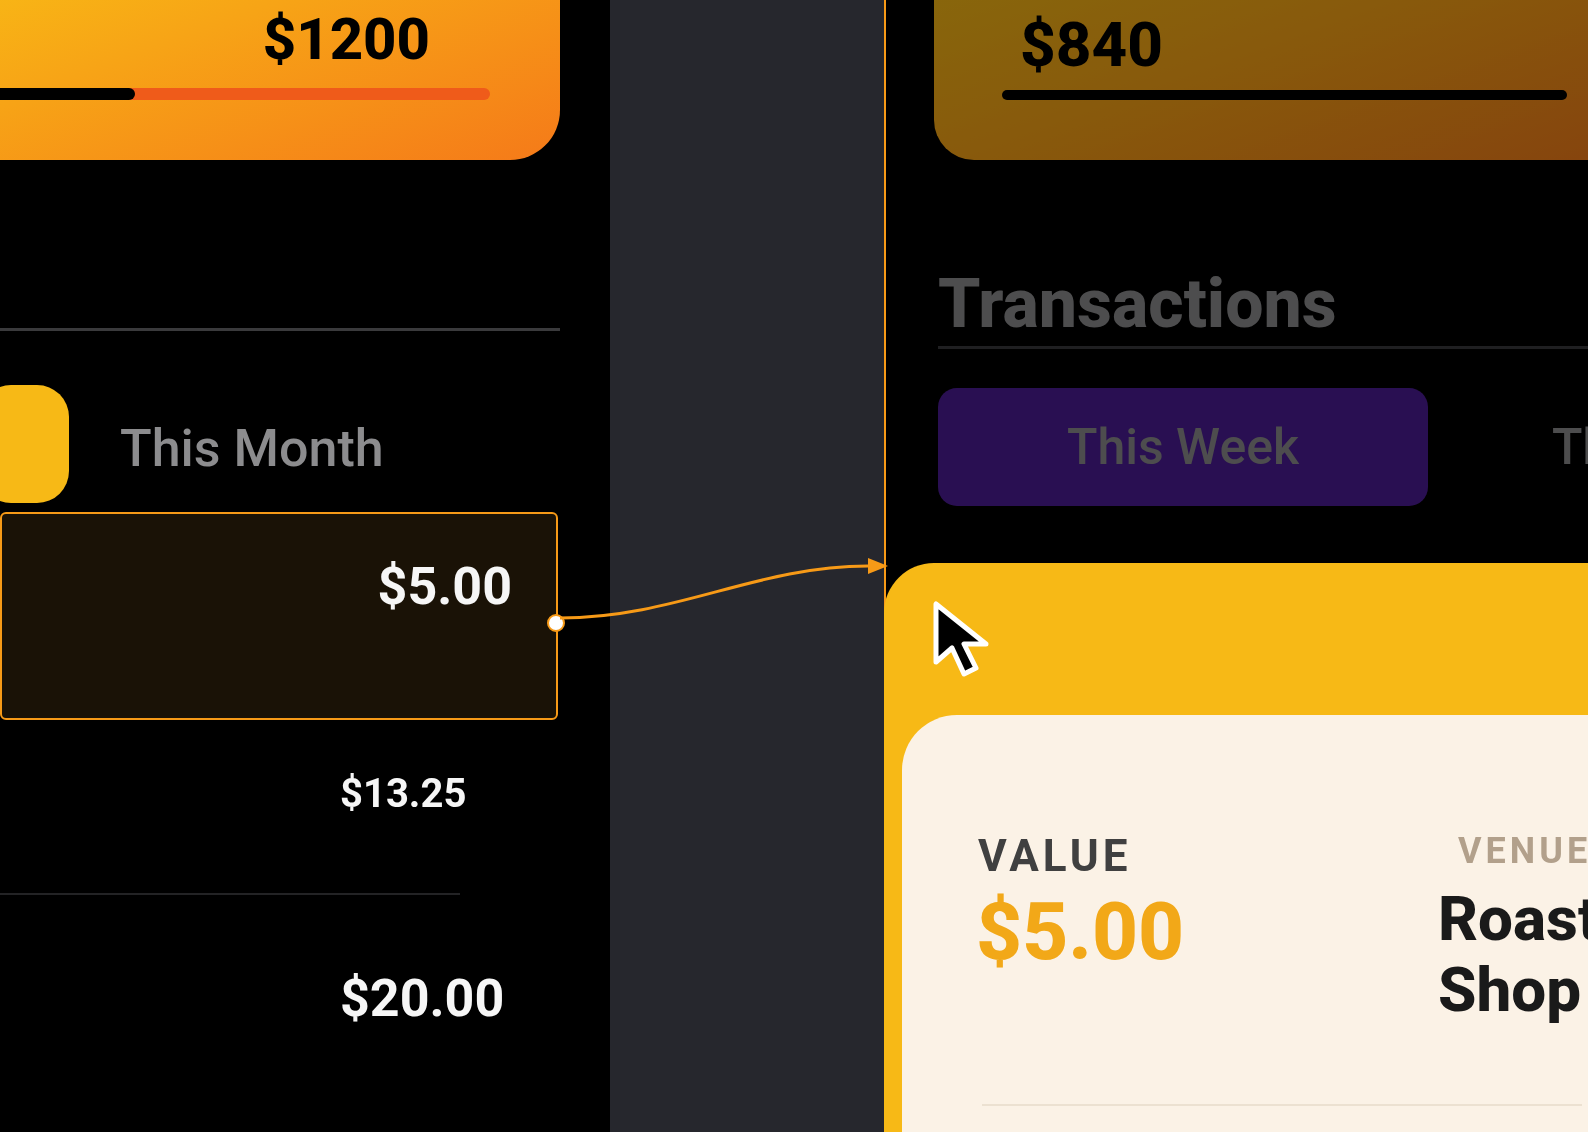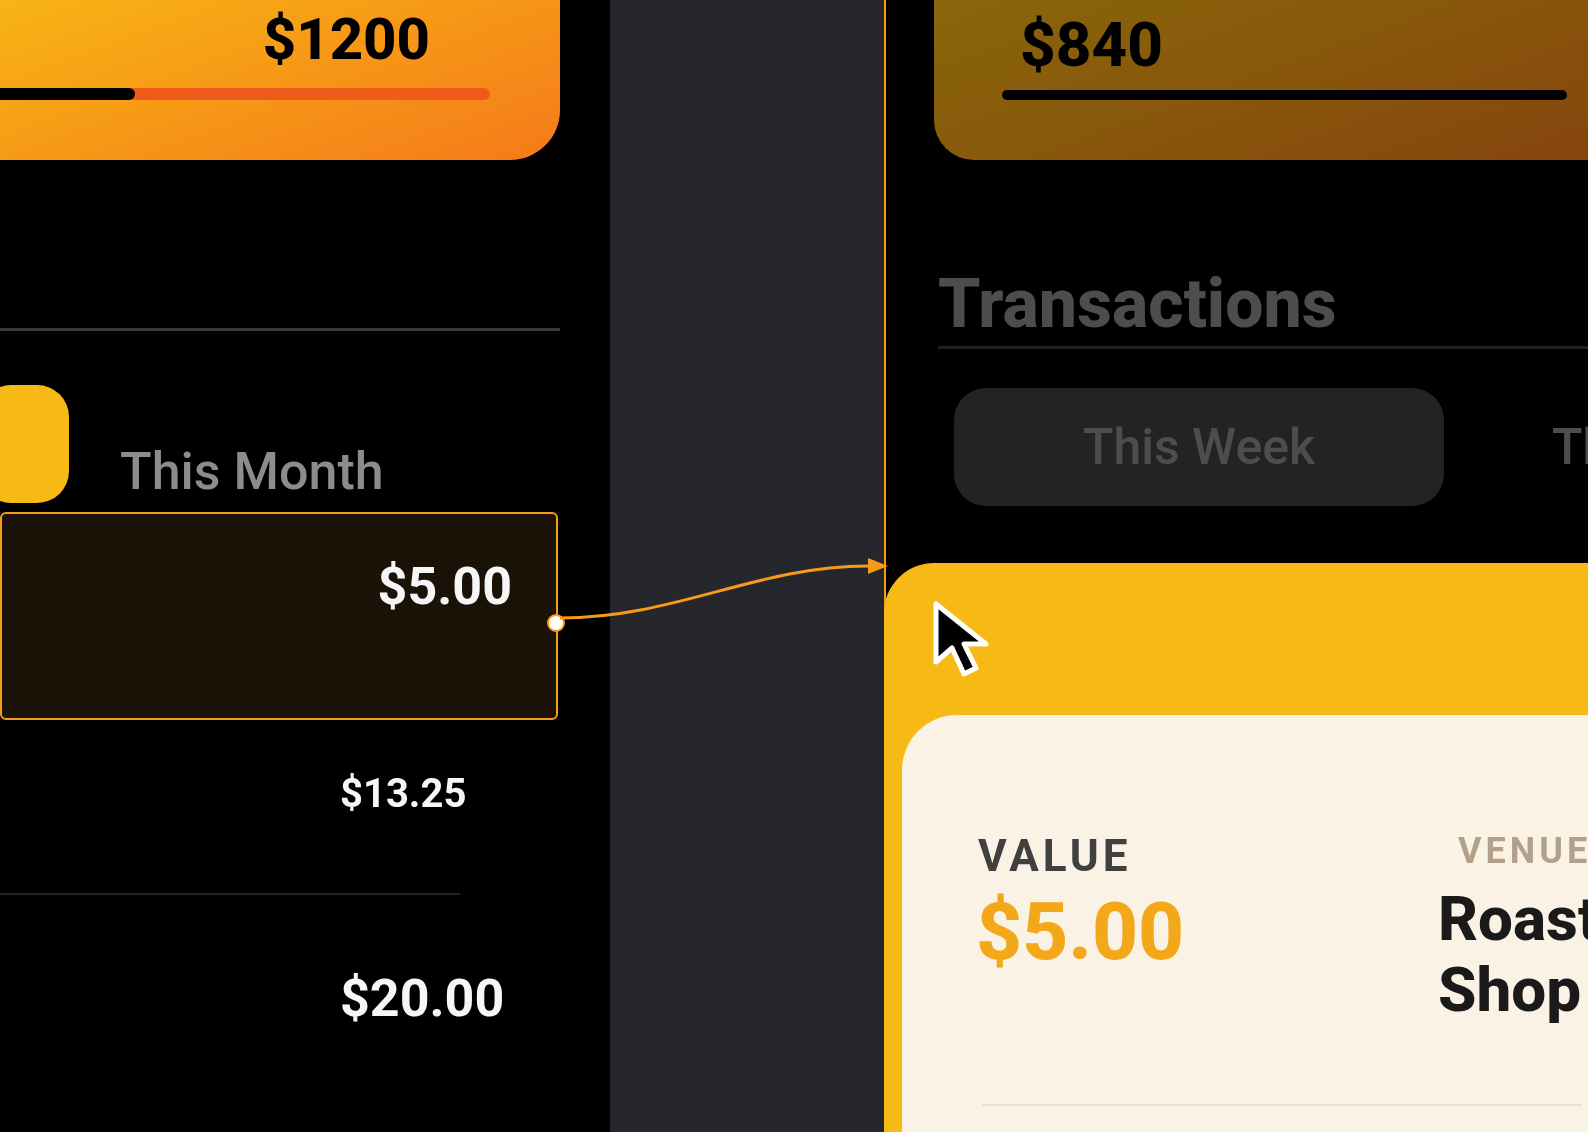--- a/index.html
+++ b/index.html
@@ -83,21 +83,20 @@
     background: #f7b916;
   }
 
   .tab-month-label {
     position: absolute;
     left: 260px;
     top: 478px;
     font-size: 52px;
     font-weight: 500;
     color: #8c8c8e;
-    margin-top: 23px;
   }
 
   .tx-selected {
     position: absolute;
     left: 140px;
     top: 572px;
     width: 558px;
     height: 208px;
     border: 2px solid #f79a17;
     border-radius: 6px;
@@ -209,23 +208,22 @@
     height: 3px;
     background: #3a3a3c;
   }
 
   .week-chip {
     position: absolute;
     left: 52px;
     top: 588px;
     width: 490px;
     height: 118px;
-    border-radius: 32px;
-    background: #404040;
-    margin-left: 16px;
+    border-radius: 19px;
+    background: #4c1d95;
   }
   .week-chip .label {
     position: absolute;
     left: 0; right: 0;
     top: 30px;
     text-align: center;
     font-size: 50px;
     font-weight: 500;
     color: #8c8c8e;
   }

